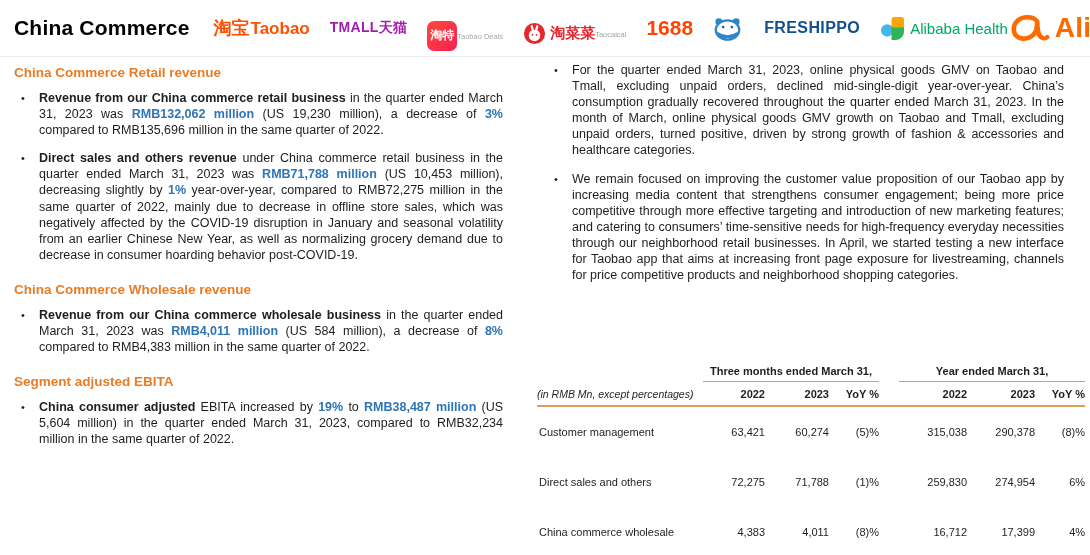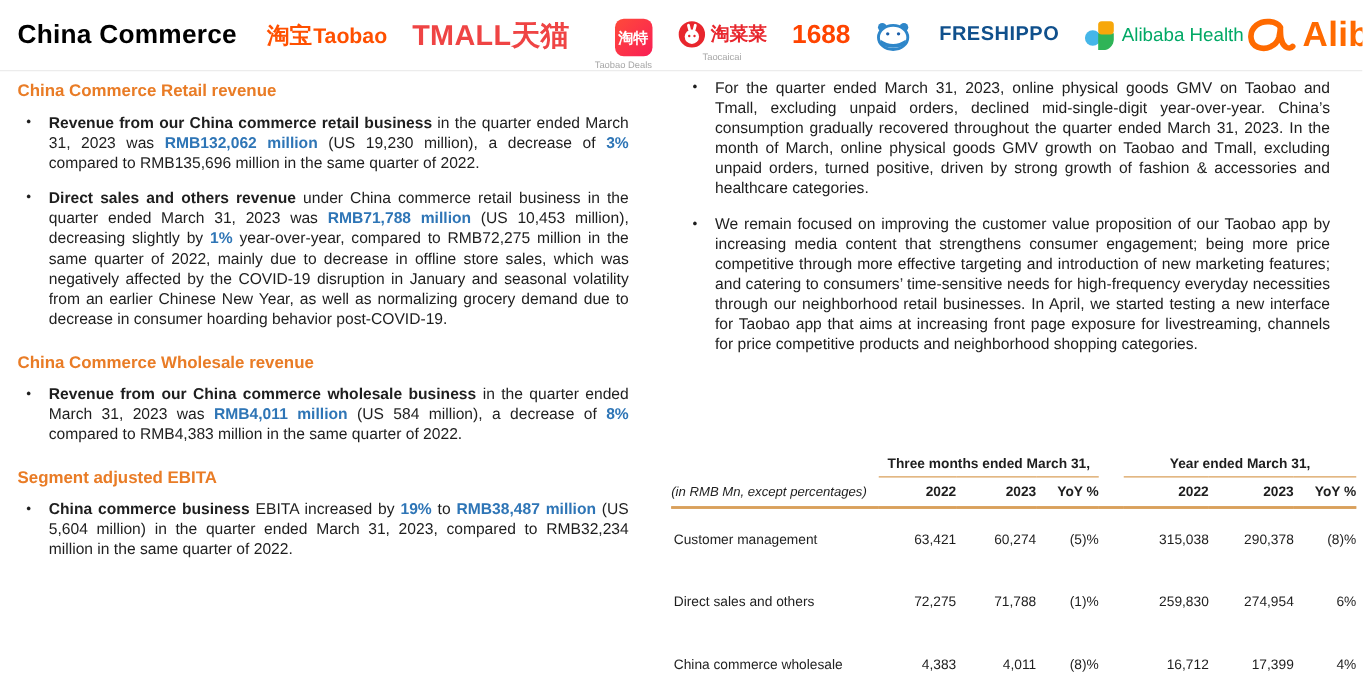--- a/index.html
+++ b/index.html
@@ -13,30 +13,30 @@
   .topbar {
     position:absolute; top:0; left:0; width:1090px; height:57px;
     display:flex; align-items:center;
     background:#fff; border-bottom:1px solid #ececec;
     padding:0 14px;
   }
   .page-title { font-size:21px; font-weight:700; color:#000000; white-space:nowrap; margin-right:24px; letter-spacing:0.2px; }
   .logos { display:flex; align-items:center; gap:20px; flex:1; }
   .lg-taobao { color:#ff5000; font-weight:700; font-size:17px; white-space:nowrap; }
   .lg-taobao .cn { font-size:18px; margin-right:1px; }
-  .lg-tmall { color:#ef4444; font-weight:800; font-size:23px; white-space:nowrap; letter-spacing:0.3px; }
-  .lg-deals { display:flex; flex-direction:column; align-items:flex-end; margin-top:15px; }
+  .lg-tmall { color:#a21caf; font-weight:800; font-size:14px; white-space:nowrap; letter-spacing:0.3px; }
+  .lg-deals { display:flex; align-items:center; margin-top:15px; }
   .deals-icon {
     width:30px; height:30px; border-radius:7px;
     background:linear-gradient(135deg,#ff4a3a,#f91e55);
     color:#fff; font-weight:700; font-size:12px;
     display:flex; align-items:center; justify-content:center;
   }
   .caption { font-size:7.5px; color:#a6a6a6; margin-top:2px; white-space:nowrap; }
-  .lg-tcc { display:flex; flex-direction:column; align-items:center; margin-top:10px; }
+  .lg-tcc { display:flex; flex-direction:row; align-items:center; margin-top:10px; }
   .tcc-row { display:flex; align-items:center; gap:4px; }
   .tcc-text { color:#e8262d; font-weight:800; font-size:15px; white-space:nowrap; }
   .lg-1688 { color:#ff4400; font-weight:800; font-size:21px; white-space:nowrap; }
   .lg-freshippo { display:flex; align-items:center; gap:22px; color:#10508c; font-weight:700; font-size:16px; white-space:nowrap; letter-spacing:0.4px; }
   .lg-health { display:flex; align-items:center; gap:5px; color:#00a865; font-weight:400; font-size:15px; white-space:nowrap; }
   .brand { display:flex; align-items:center; gap:5px; color:#ff6a00; font-weight:800; font-size:28px; margin-left:auto; padding-right:8px; letter-spacing:0.3px; }
   
   .col { position:absolute; top:62px; }
   .col-left  { left:14px;  width:489px; }
   .col-right { left:547px; width:517px; }
@@ -149,21 +149,21 @@
         <h2 class="heading">China Commerce Wholesale revenue</h2>
         <div class="bullet">
           <span class="dot">•</span>
           <p class="btext"><span class="seg-bold">Revenue from our China commerce wholesale business</span><span> in the quarter ended March 31, 2023 was </span><span class="seg-blue">RMB4,011 million</span><span> (US 584 million), a decrease of </span><span class="seg-blue">8%</span><span> compared to RMB4,383 million in the same quarter of 2022.</span></p>
         </div>
       </section>
       <section class="section">
         <h2 class="heading">Segment adjusted EBITA</h2>
         <div class="bullet">
           <span class="dot">•</span>
-          <p class="btext"><span class="seg-bold">China commerce business</span><span> EBITA increased by </span><span class="seg-blue">19%</span><span> to </span><span class="seg-blue">RMB38,487 million</span><span> (US 5,604 million) in the quarter ended March 31, 2023, compared to RMB32,234 million in the same quarter of 2022.</span></p>
+          <p class="btext"><span class="seg-bold">China consumer adjusted</span><span> EBITA increased by </span><span class="seg-blue">19%</span><span> to </span><span class="seg-blue">RMB38,487 million</span><span> (US 5,604 million) in the quarter ended March 31, 2023, compared to RMB32,234 million in the same quarter of 2022.</span></p>
         </div>
       </section>
     </section>
 
   <section class="col col-right">
     <div id="right-bullets">
         <div class="bullet">
           <span class="dot">•</span>
           <p class="btext"><span>For the quarter ended March 31, 2023, online physical goods GMV on Taobao and Tmall, excluding unpaid orders, declined mid-single-digit year-over-year. China’s consumption gradually recovered throughout the quarter ended March 31, 2023. In the month of March, online physical goods GMV growth on Taobao and Tmall, excluding unpaid orders, turned positive, driven by strong growth of fashion &amp; accessories and healthcare categories.</span></p>
         </div>

